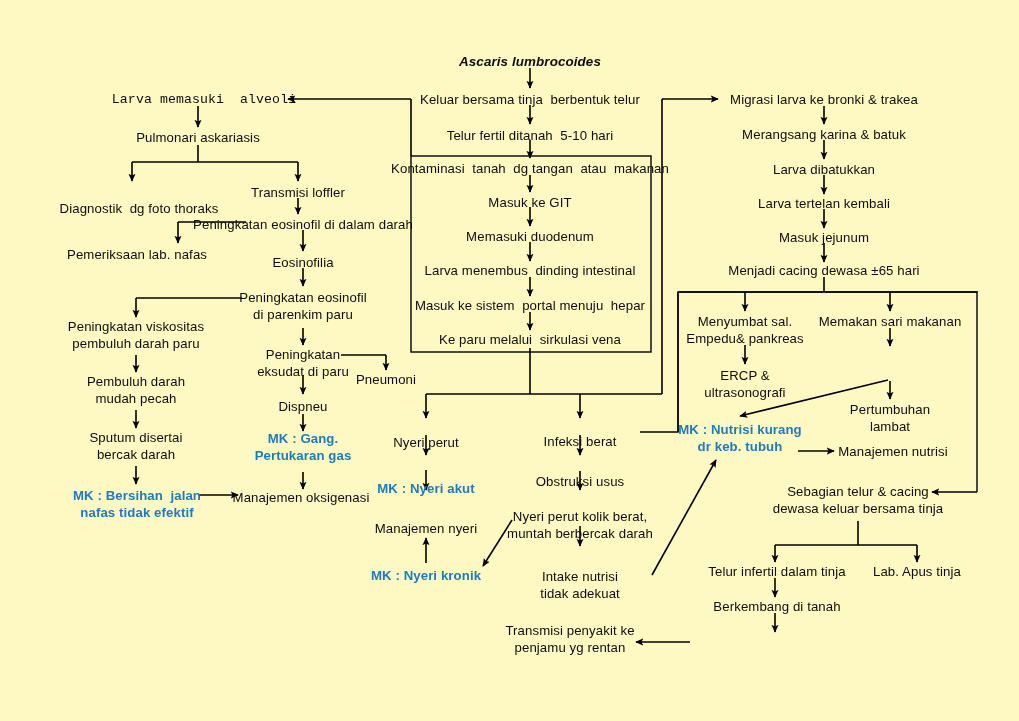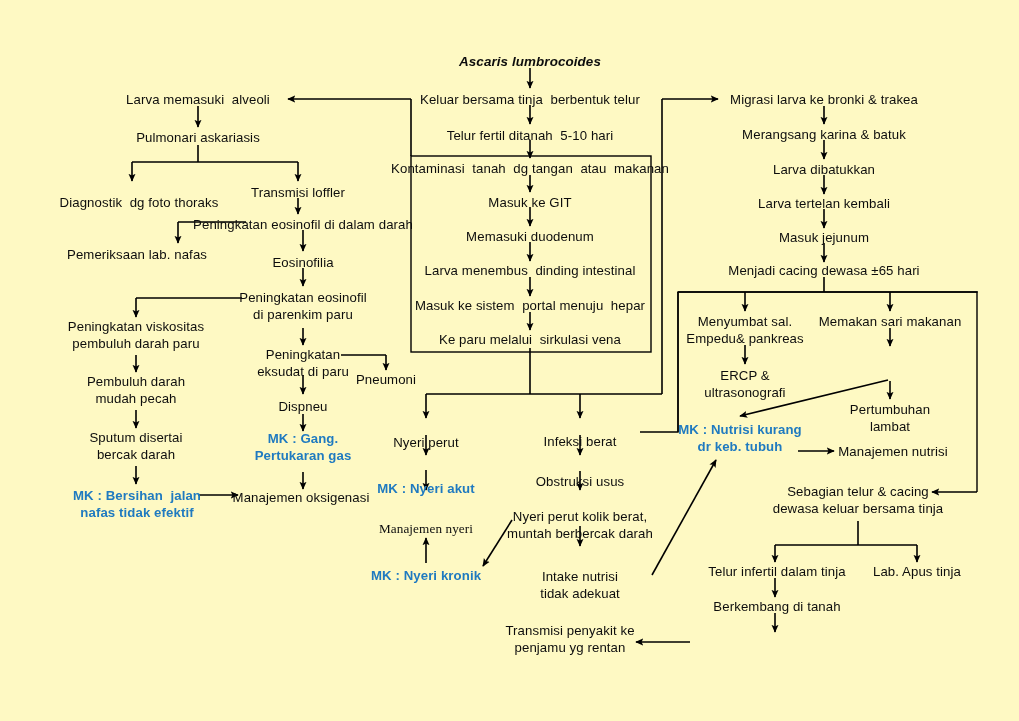--- a/index.html
+++ b/index.html
@@ -174,43 +174,43 @@
 
   <div class="node" style="left:530px; top:91px;"><span class="ln">Keluar bersama tinja  berbentuk telur</span></div>
   <div class="node" style="left:530px; top:127px;"><span class="ln">Telur fertil ditanah  5-10 hari</span></div>
   <div class="node" style="left:530px; top:160px;"><span class="ln">Kontaminasi  tanah  dg tangan  atau  makanan</span></div>
   <div class="node" style="left:530px; top:194px;"><span class="ln">Masuk ke GIT</span></div>
   <div class="node" style="left:530px; top:228px;"><span class="ln">Memasuki duodenum</span></div>
   <div class="node" style="left:530px; top:262px;"><span class="ln">Larva menembus  dinding intestinal</span></div>
   <div class="node" style="left:530px; top:297px;"><span class="ln">Masuk ke sistem  portal menuju  hepar</span></div>
   <div class="node" style="left:530px; top:331px;"><span class="ln">Ke paru melalui  sirkulasi vena</span></div>
 
-  <div class="node" style="left:198px; top:91px;"><span class="ln">Larva memasuki  alveoli</span></div>
+  <div class="node" style="left:204px; top:91px;font-family:Liberation Mono, monospace;"><span class="ln">Larva memasuki  alveoli</span></div>
   <div class="node" style="left:198px; top:129px;"><span class="ln">Pulmonari askariasis</span></div>
-  <div class="node" style="left:133px; top:194px;padding-left:12px;"><span class="ln">Diagnostik  dg foto thoraks</span></div>
+  <div class="node" style="left:133px; top:200px;padding-left:12px;"><span class="ln">Diagnostik  dg foto thoraks</span></div>
   <div class="node" style="left:298px; top:184px;"><span class="ln">Transmisi loffler</span></div>
   <div class="node" style="left:137px; top:246px;"><span class="ln">Pemeriksaan lab. nafas</span></div>
   <div class="node" style="left:303px; top:216px;"><span class="ln">Peningkatan eosinofil di dalam darah</span></div>
   <div class="node" style="left:303px; top:254px;"><span class="ln">Eosinofilia</span></div>
   <div class="node" style="left:303px; top:289px;"><span class="ln">Peningkatan eosinofil</span><span class="ln">di parenkim paru</span></div>
 
   <div class="node" style="left:136px; top:318px;"><span class="ln">Peningkatan viskositas</span><span class="ln">pembuluh darah paru</span></div>
   <div class="node" style="left:136px; top:373px;"><span class="ln">Pembuluh darah</span><span class="ln">mudah pecah</span></div>
   <div class="node" style="left:136px; top:429px;"><span class="ln">Sputum disertai</span><span class="ln">bercak darah</span></div>
   <div class="node mk" style="left:137px; top:487px;"><span class="ln">MK : Bersihan  jalan</span><span class="ln">nafas tidak efektif</span></div>
 
   <div class="node" style="left:303px; top:346px;"><span class="ln">Peningkatan</span><span class="ln">eksudat di paru</span></div>
   <div class="node" style="left:303px; top:398px;"><span class="ln">Dispneu</span></div>
   <div class="node mk" style="left:303px; top:430px;"><span class="ln">MK : Gang.</span><span class="ln">Pertukaran gas</span></div>
   <div class="node" style="left:301px; top:489px;"><span class="ln">Manajemen oksigenasi</span></div>
   <div class="node" style="left:386px; top:371px;"><span class="ln">Pneumoni</span></div>
 
   <div class="node" style="left:426px; top:434px;"><span class="ln">Nyeri perut</span></div>
   <div class="node mk" style="left:426px; top:480px;"><span class="ln">MK : Nyeri akut</span></div>
-  <div class="node" style="left:426px; top:520px;font-family:Liberation Serif, serif;"><span class="ln">Manajemen nyeri</span></div>
+  <div class="node" style="left:426px; top:520px;"><span class="ln">Manajemen nyeri</span></div>
   <div class="node mk" style="left:426px; top:567px;"><span class="ln">MK : Nyeri kronik</span></div>
 
   <div class="node" style="left:580px; top:433px;"><span class="ln">Infeksi berat</span></div>
   <div class="node" style="left:580px; top:473px;"><span class="ln">Obstruksi usus</span></div>
   <div class="node" style="left:580px; top:508px;"><span class="ln">Nyeri perut kolik berat,</span><span class="ln">muntah berbercak darah</span></div>
   <div class="node" style="left:580px; top:568px;"><span class="ln">Intake nutrisi</span><span class="ln">tidak adekuat</span></div>
   <div class="node" style="left:570px; top:622px;"><span class="ln">Transmisi penyakit ke</span><span class="ln">penjamu yg rentan</span></div>
 
   <div class="node" style="left:824px; top:91px;"><span class="ln">Migrasi larva ke bronki &amp; trakea</span></div>
   <div class="node" style="left:824px; top:126px;"><span class="ln">Merangsang karina &amp; batuk</span></div>

